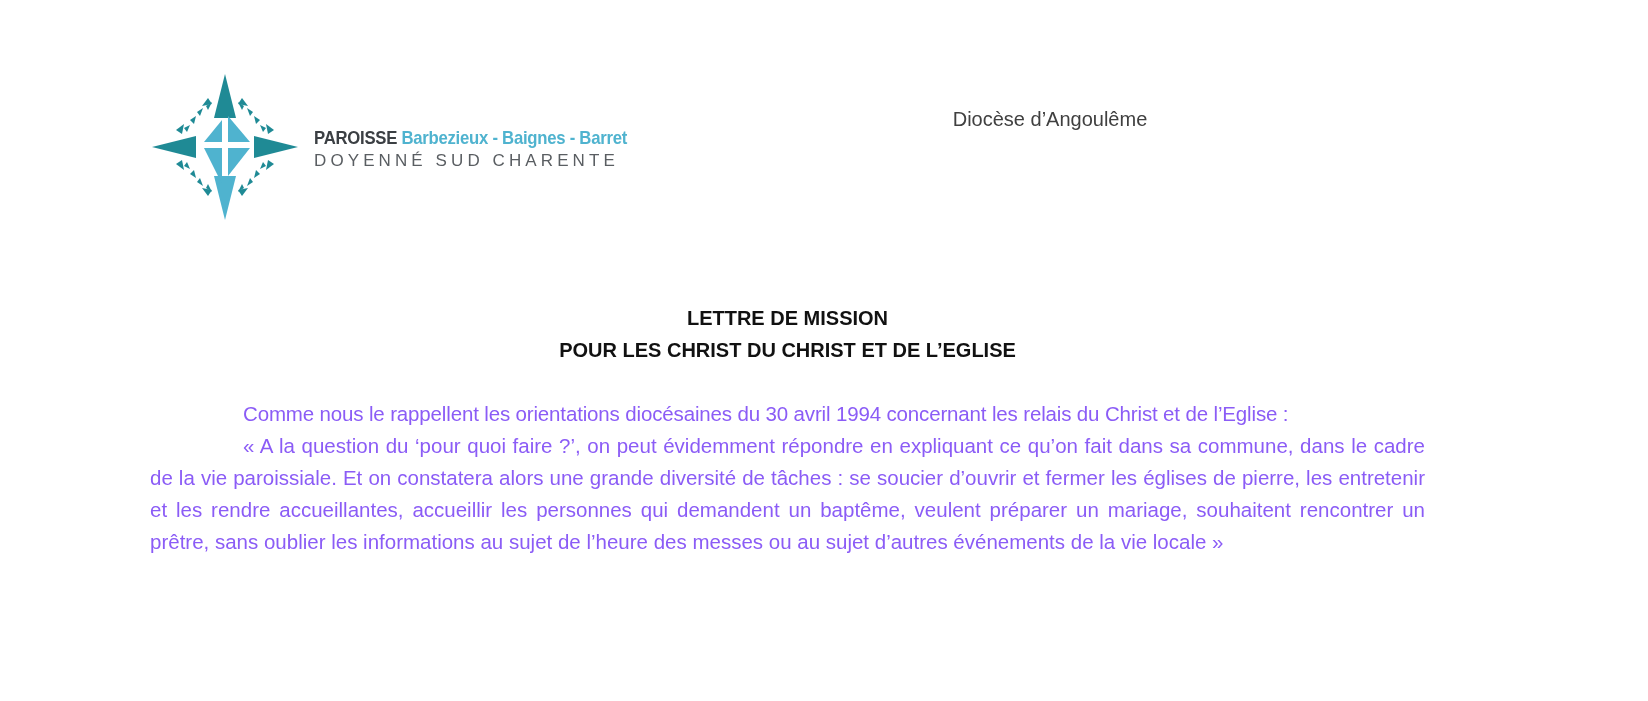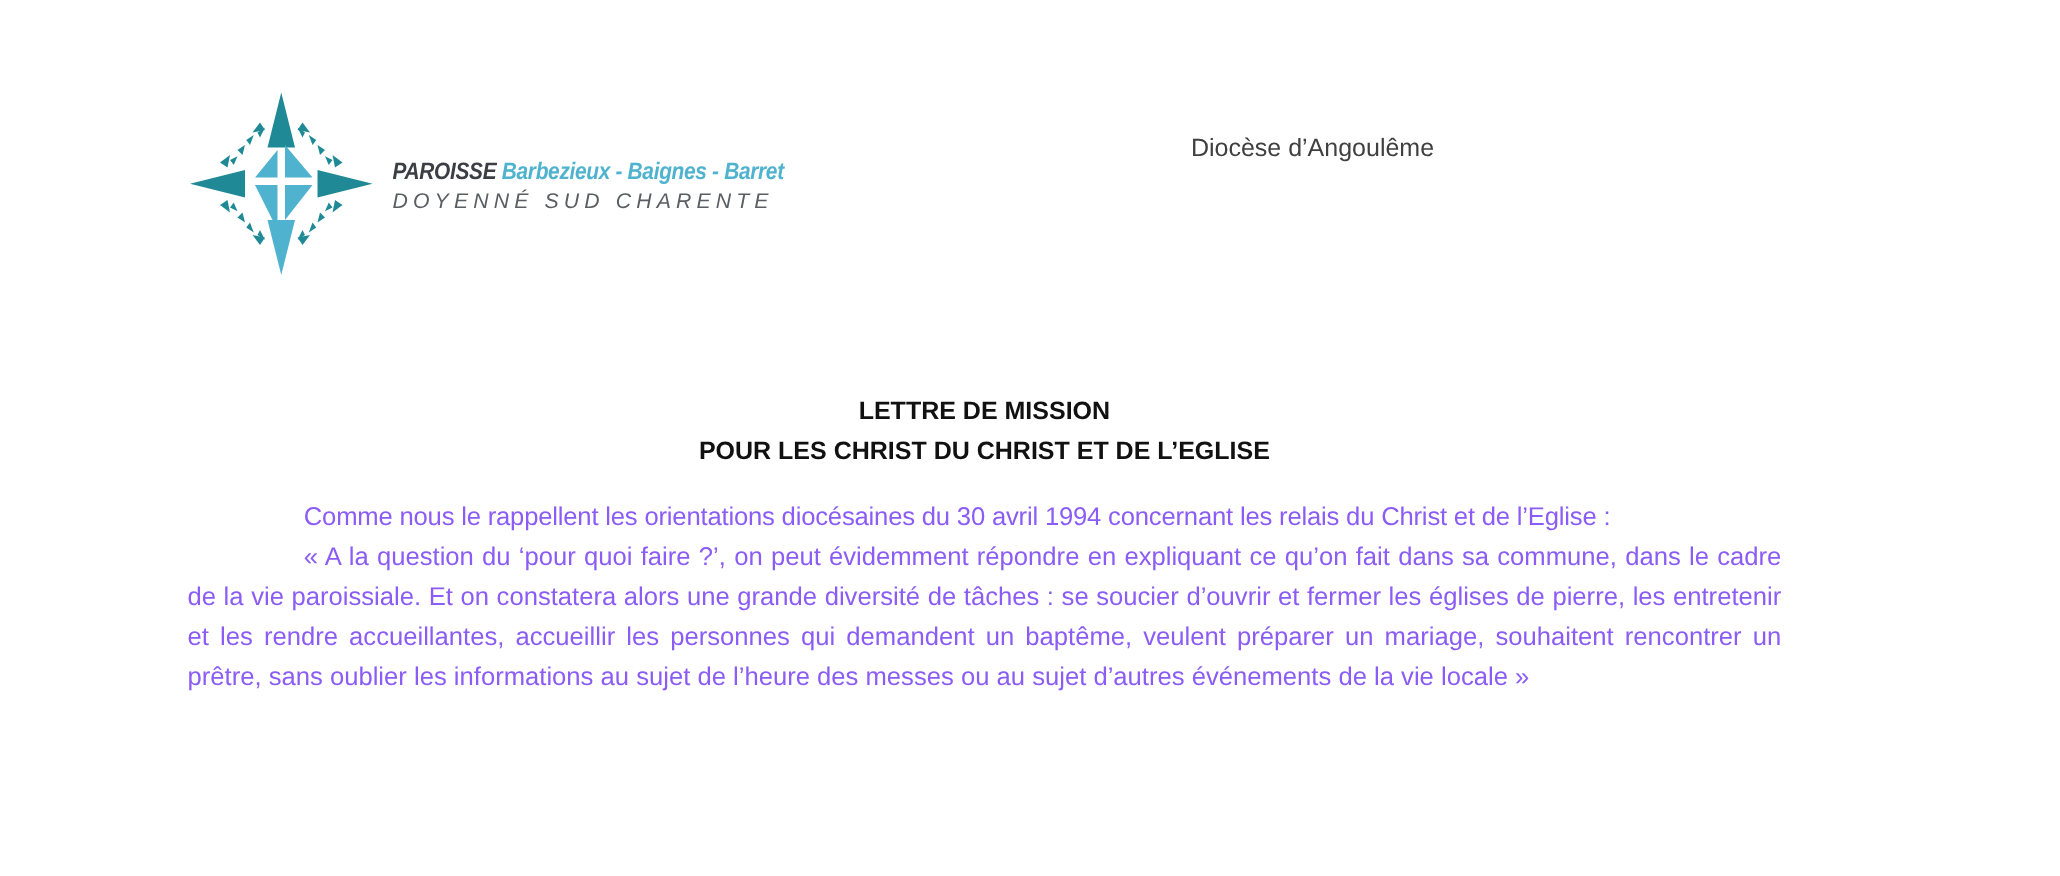--- a/index.html
+++ b/index.html
@@ -31,21 +31,20 @@
     align-items: center;
   }
   .logo-mark {
     width: 150px;
     height: 150px;
     flex: 0 0 auto;
   }
   .logo-text {
     margin-left: 14px;
     margin-top: 4px;
-    font-style: italic;
   }
   .logo-line1 {
     font-family: "Liberation Sans", sans-serif;
     font-weight: bold;
     font-size: 19px;
     letter-spacing: -0.3px;
     white-space: nowrap;
     line-height: 22px;
     transform: scaleX(0.88);
     transform-origin: left center;
@@ -81,21 +80,20 @@
   .title {
     position: absolute;
     left: 150px;
     width: 1275px;
     text-align: center;
     font-weight: bold;
     font-size: 20px;
     line-height: 32px;
     top: 302px;
     color: #111;
-    margin-top: 11px;
   }
   
   .body {
     position: absolute;
     left: 150px;
     top: 398px;
     width: 1275px;
     font-size: 20.5px;
     line-height: 32px;
     color: #8b5cf6;

